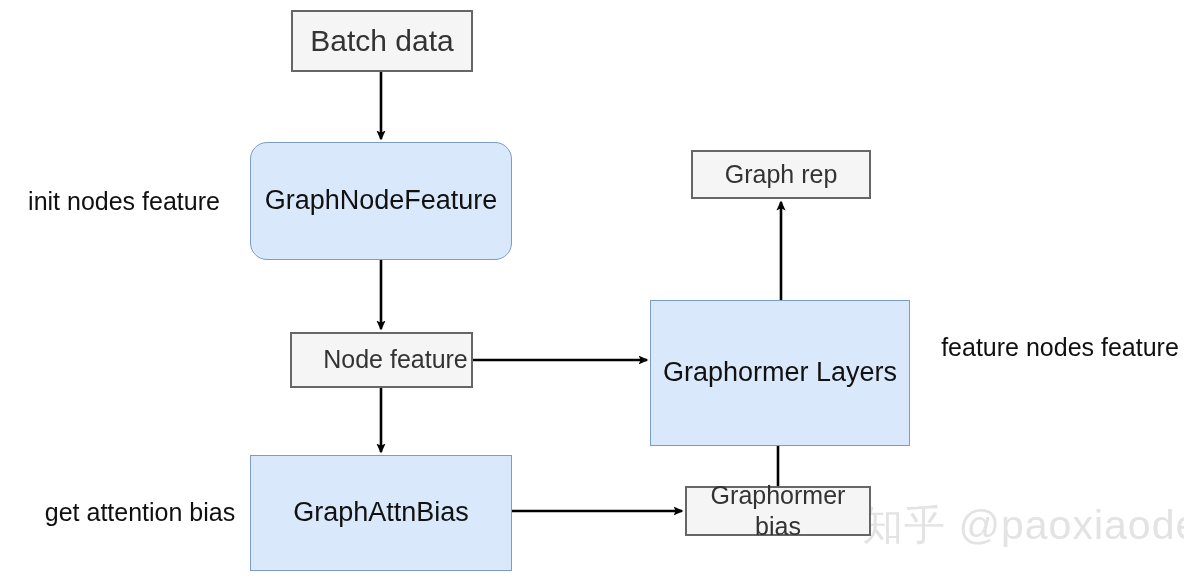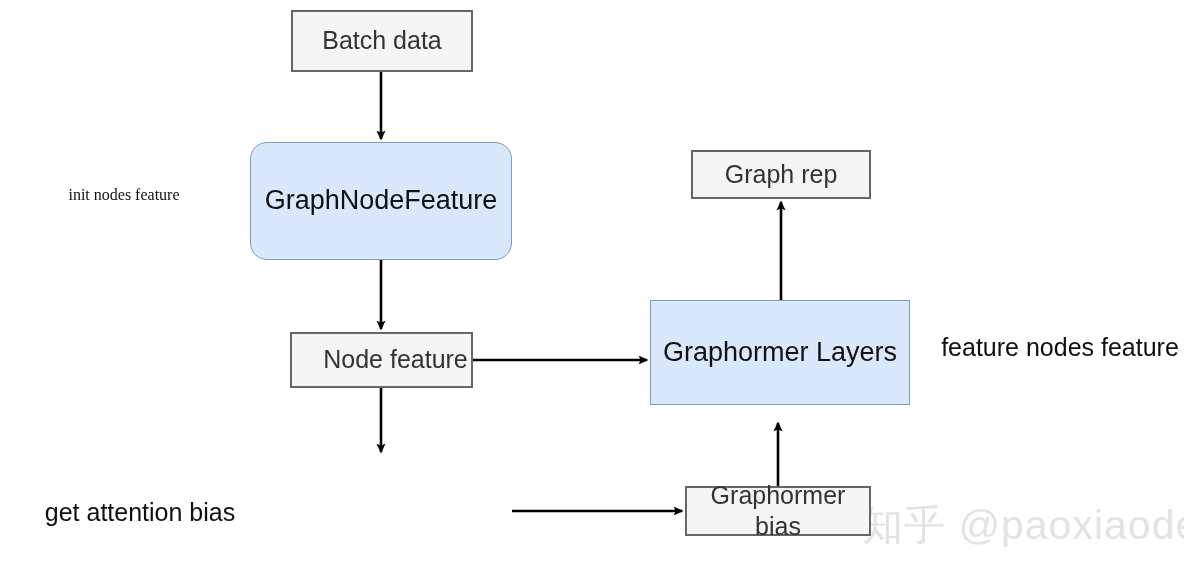--- a/index.html
+++ b/index.html
@@ -55,28 +55,28 @@
   }
   .watermark {
     position: absolute;
     color: #e3e3e3;
     font-size: 41px;
     letter-spacing: 1px;
     white-space: nowrap;
     z-index: 2;
     user-select: none;
   }
-  #n-batch      { left: 291px;  top: 10px;  width: 182px; height: 62px;  font-size: 25px; }
+  #n-batch      { left: 291px;  top: 10px;  width: 182px; height: 62px;  font-size: 30px; }
   #n-gnf        { left: 250px;  top: 142px; width: 262px; height: 118px; font-size: 27px; border-radius: 17px; }
   #n-nodefeat   { left: 290px;  top: 332px; width: 183px; height: 56px;  font-size: 25px; padding-left: 28px; }
   #n-gab        { left: 250px;  top: 455px; width: 262px; height: 116px; font-size: 27px; }
   #n-graphrep   { left: 691px;  top: 150px; width: 180px; height: 49px;  font-size: 25px; }
-  #n-layers     { left: 650px;  top: 300px; width: 260px; height: 105px; font-size: 27px; }
+  #n-layers     { left: 650px;  top: 300px; width: 260px; height: 146px; font-size: 27px; }
   #n-attnbias   { left: 685px;  top: 486px; width: 186px; height: 50px;  font-size: 25px; }
-  #lbl-init     { left: 4px;    top: 185px; width: 240px; font-size: 16px; font-family: Liberation Serif, serif; }
+  #lbl-init     { left: 4px;    top: 185px; width: 240px; font-size: 25px; }
   #lbl-getbias  { left: 16px;    top: 496px; width: 248px; font-size: 25px; }
   #lbl-compute  { left: 940px;  top: 331px; width: 240px; font-size: 25px; }
   #wm           { left: 862px;  top: 498px; }
 </style>
 </head>
 <body>
 
 <div id="canvas">
 
   <svg class="arrow-layer" viewBox="0 0 1184 584" width="1184" height="584">
@@ -96,20 +96,21 @@
       <line x1="781" y1="300" x2="781" y2="202"></line>
     </g>
   </svg>
 
   <div class="node node-gray" id="n-batch">Batch data</div>
 
   <div class="node node-blue" id="n-gnf">GraphNodeFeature</div>
 
   <div class="node node-gray" id="n-nodefeat">Node feature</div>
 
+  <div class="node node-blue" id="n-gab">GraphAttnBias</div>
 
   <div class="node node-gray" id="n-graphrep">Graph rep</div>
 
   <div class="node node-blue" id="n-layers">Graphormer Layers</div>
 
   <div class="node node-gray" id="n-attnbias">Graphormer bias</div>
 
   <div class="label" id="lbl-init">init nodes feature</div>
 
   <div class="label" id="lbl-getbias">get attention bias</div>

